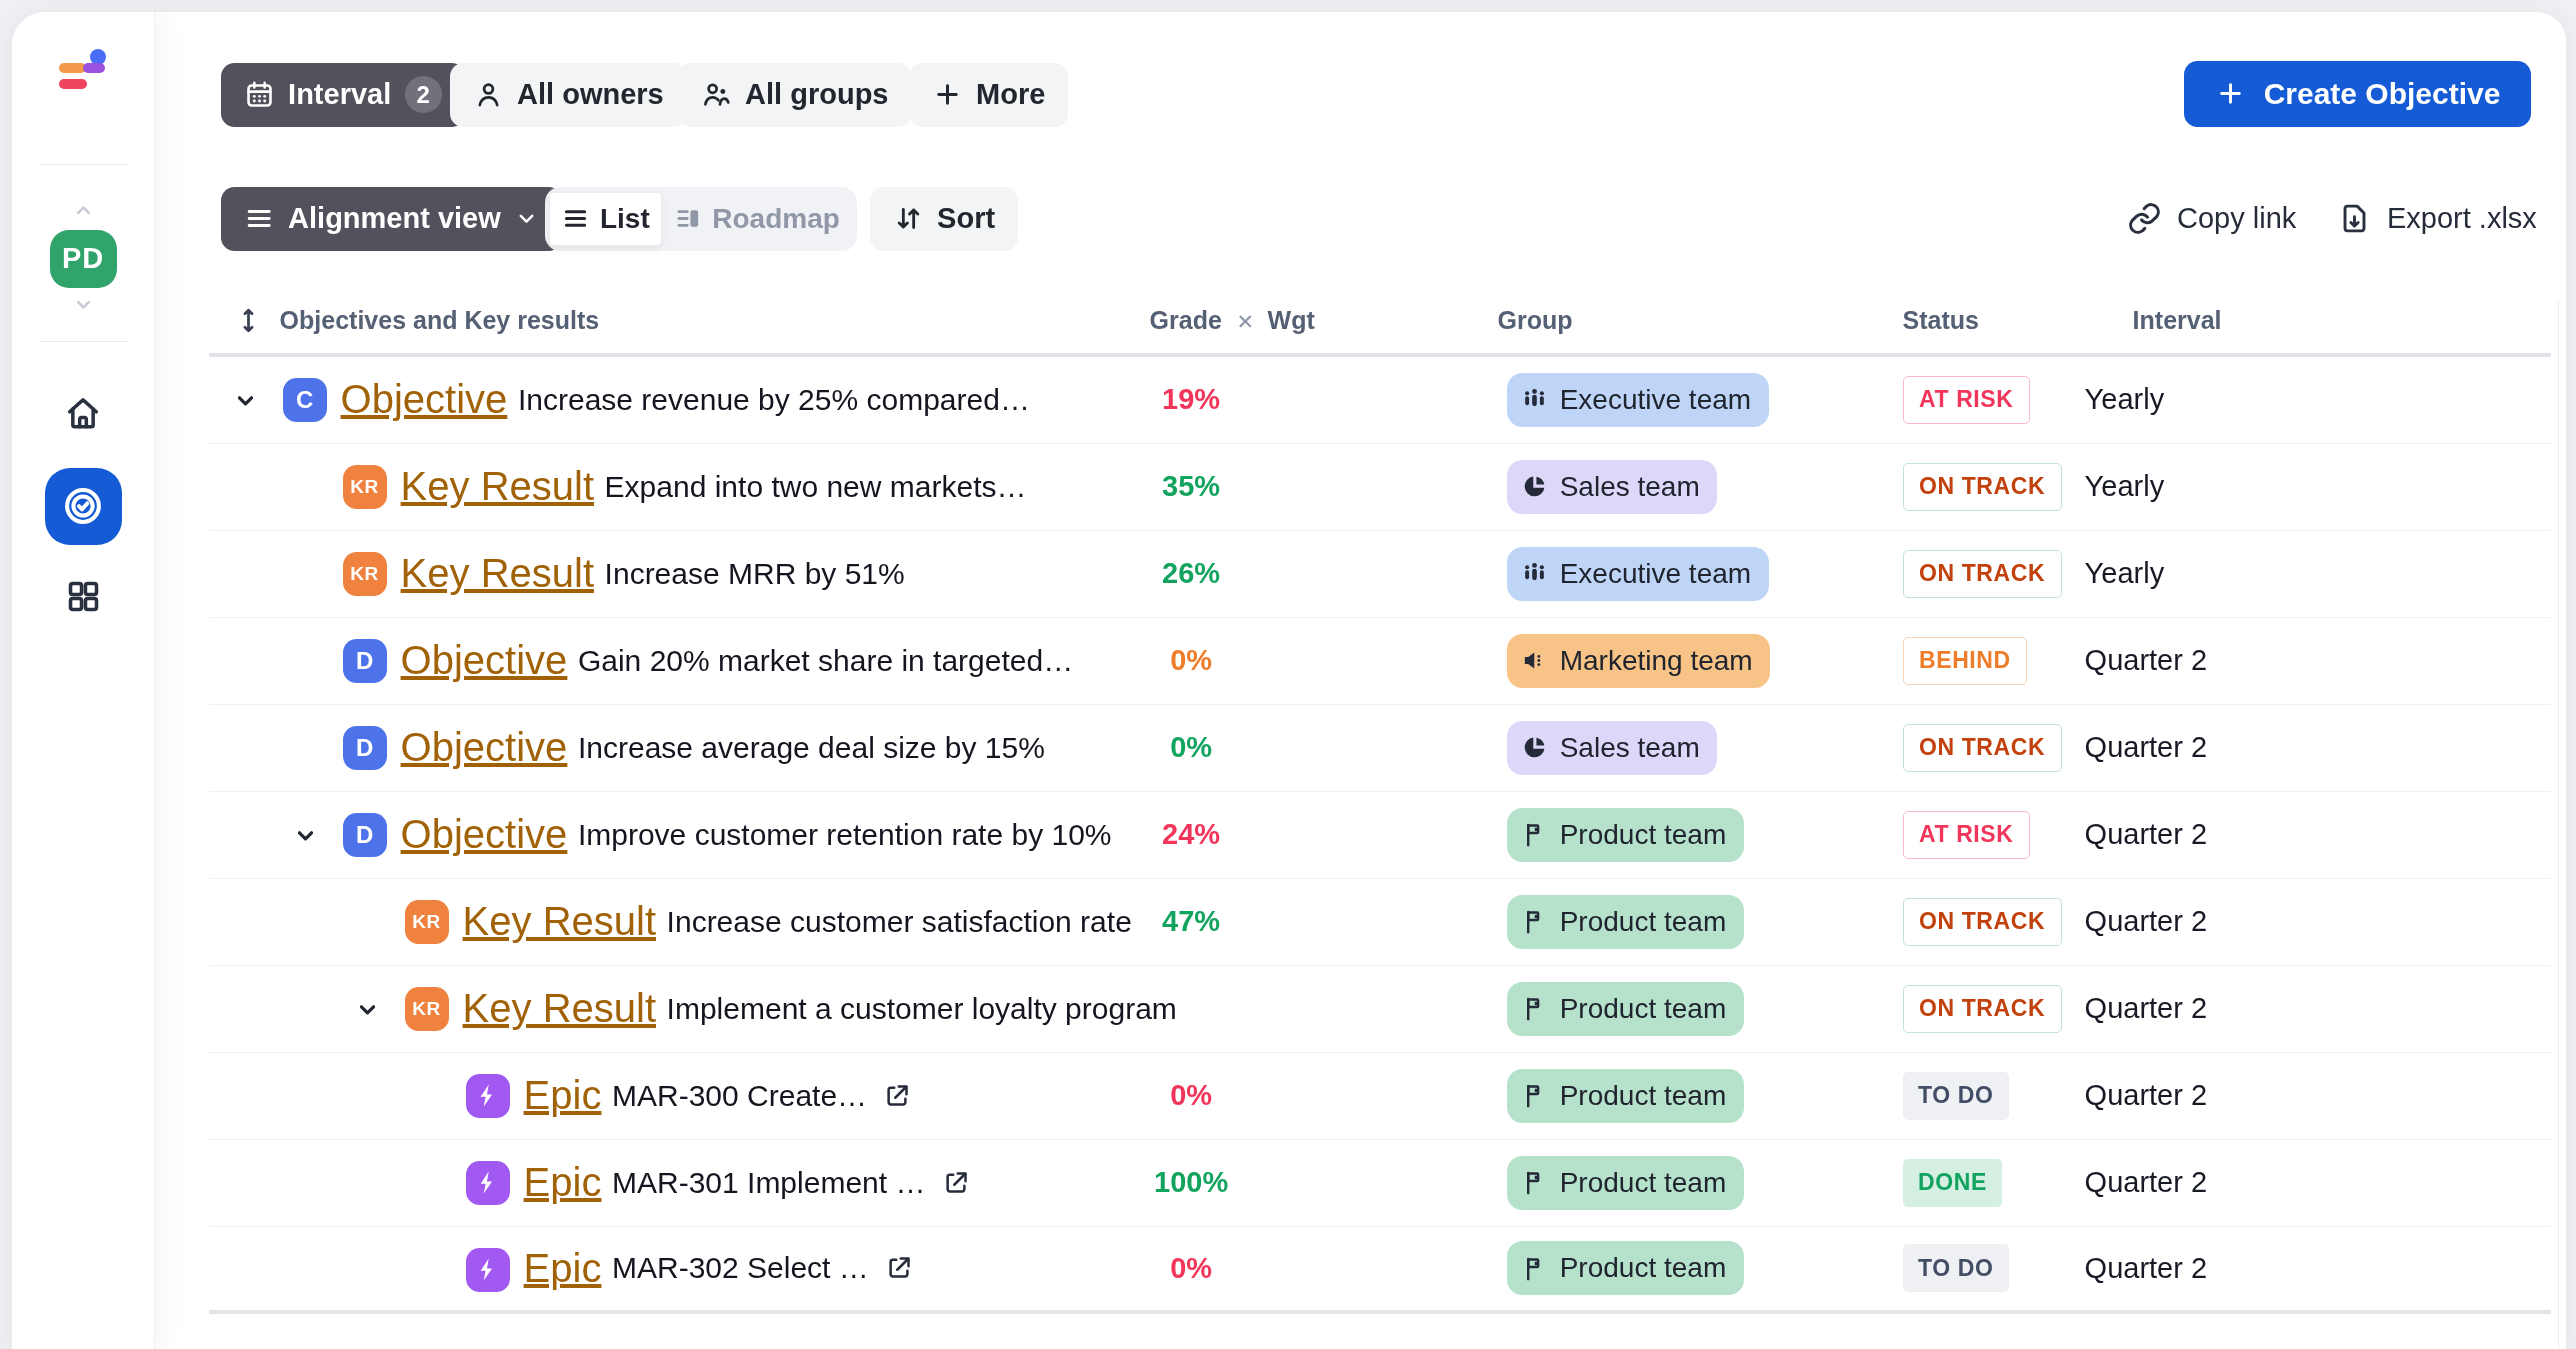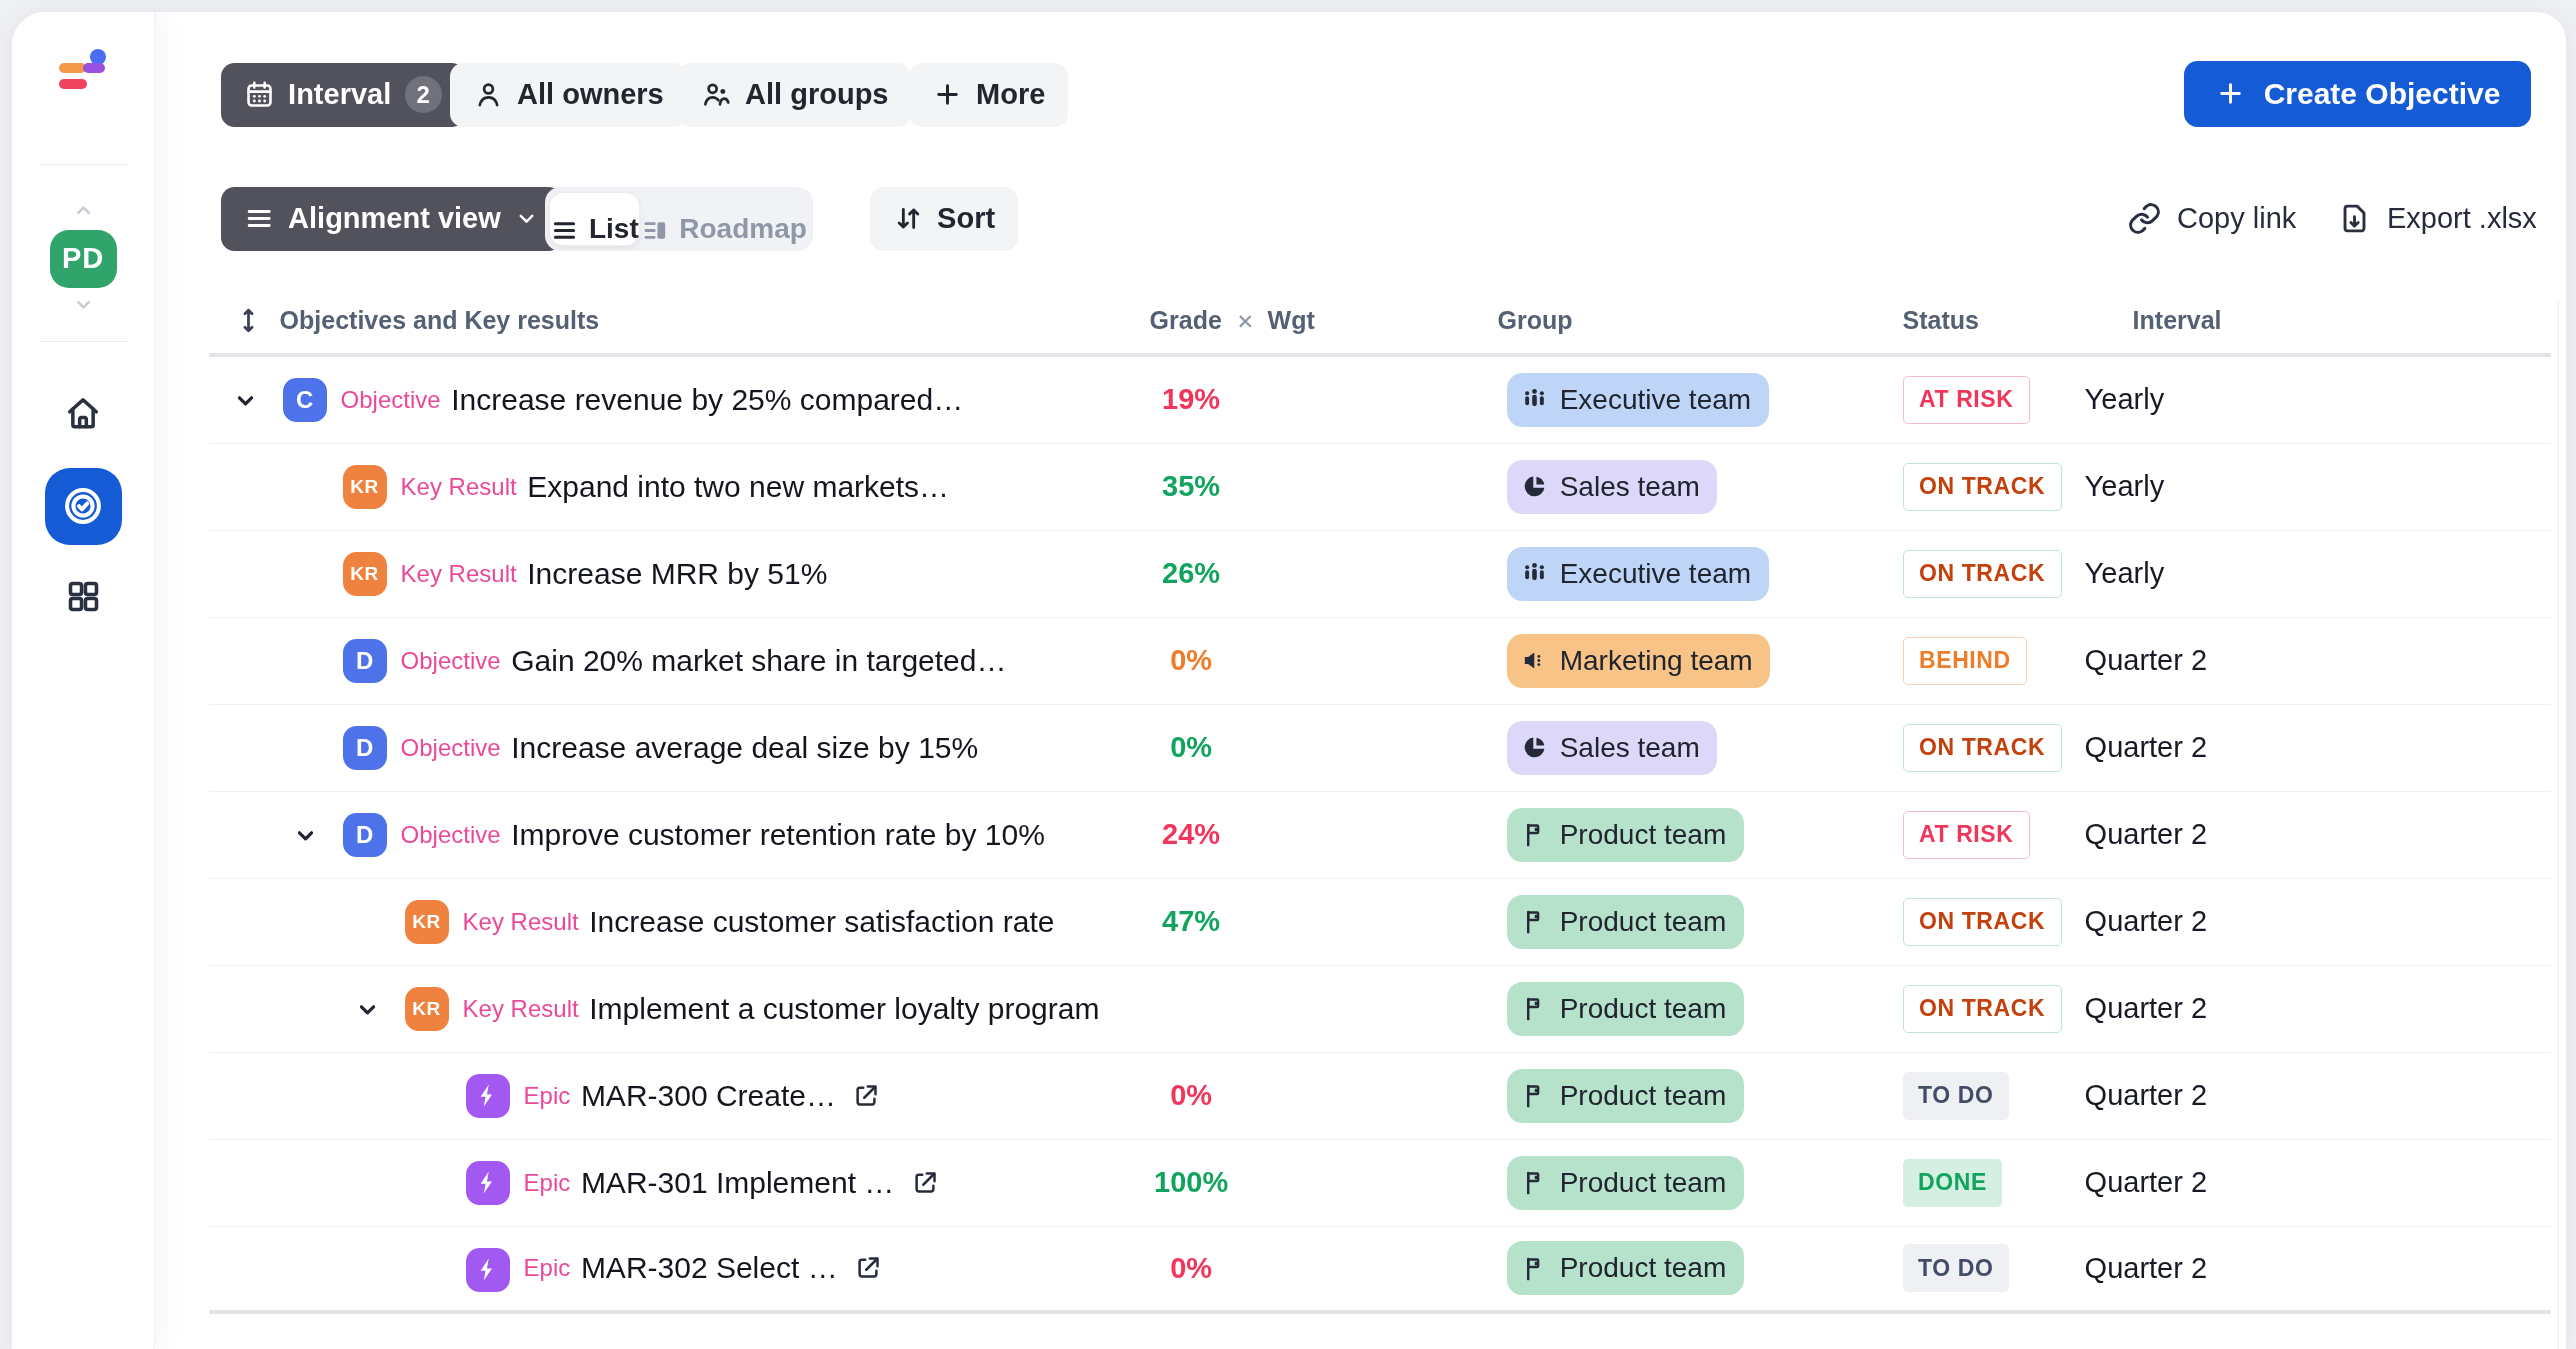--- a/index.html
+++ b/index.html
@@ -65,22 +65,22 @@
     font-size: 30px; font-weight: 700; display: inline-flex; align-items: center; gap: 17.4px;
     padding: 0 31px; cursor: pointer; white-space: nowrap;
   }
   .create-btn .i { width: 31px; height: 31px; }
 
   .seg {
     position: absolute; left: 390px; top: 175px; height: 64px; border-radius: 15.4px;
     background: #f1f2f5; display: flex; align-items: center; padding: 0 5.8px; gap: 1.9px;
   }
   .chip {
-    display: inline-flex; align-items: flex-end; gap: 9.6px; height: 52px; border-radius: 13px;
-    padding: 0 0; font-size: 28px; font-weight: 700; cursor: pointer; white-space: nowrap;
+    display: inline-flex; align-items: center; gap: 9.6px; height: 52px; border-radius: 4px;
+    padding: 0 11px; font-size: 28px; font-weight: 700; cursor: pointer; white-space: nowrap;
   }
   .chip .i { width: 29px; height: 29px; }
   .chip.active { background: #fff; color: #23262f; box-shadow: 0 0 0 1px #ececf0, 0 2.9px 7.7px rgba(25,28,45,.08); }
   .chip.inactive { color: #9097a7; }
 
   .link-action {
     position: absolute; top: 175px; height: 64px; display: inline-flex; align-items: center; gap: 15.4px;
     font-size: 29px; color: #272c3a; cursor: pointer; background: none; border: none; font-family: inherit;
     white-space: nowrap;
   }
@@ -104,21 +104,21 @@
   .rchev { position: absolute; top: 29px; width: 29px; height: 29px; color: #20252f; cursor: pointer; }
   .tbadge {
     position: absolute; top: 21px; width: 44px; height: 44px; border-radius: 13.5px;
     color: #fff; font-weight: 700; font-size: 24px;
     display: flex; align-items: center; justify-content: center;
   }
   .tb-objective { background: #4d72e9; }
   .tb-key-result { background: #f0823f; font-size: 19px; letter-spacing: 0.5px; }
   .tb-epic { background: #a159f2; }
   .tb-epic .i { width: 27px; height: 27px; }
-  .tlabel { font-size: 24px; color: #ec4899; margin-right: 10.6px; cursor: pointer; white-space: nowrap; }
+  .tlabel { font-size: 40px; color: #a16207; margin-right: 10.6px; cursor: pointer; white-space: nowrap; text-decoration: underline; }
   .ttitle { font-size: 30px; color: #14161f; cursor: pointer; white-space: nowrap; }
   .ext { margin-left: 15.4px; width: 30px; height: 30px; color: #262c3b; cursor: pointer; }
 
   .c-grade { left: 886px; width: 193px; justify-content: center; font-size: 29px; font-weight: 700; }
   .g-red { color: #f2365b; } .g-green { color: #12a45f; } .g-orange { color: #ee7d2b; }
 
   .c-group { left: 1298px; }
   .pill {
     display: inline-flex; align-items: center; gap: 10.6px; height: 54px; border-radius: 15.4px;
     padding: 0 17.4px 0 13.5px; font-size: 28px; color: #20242e; cursor: pointer; white-space: nowrap;

